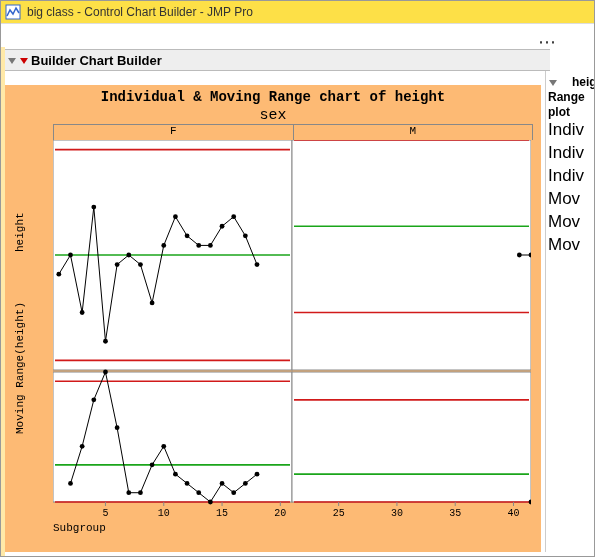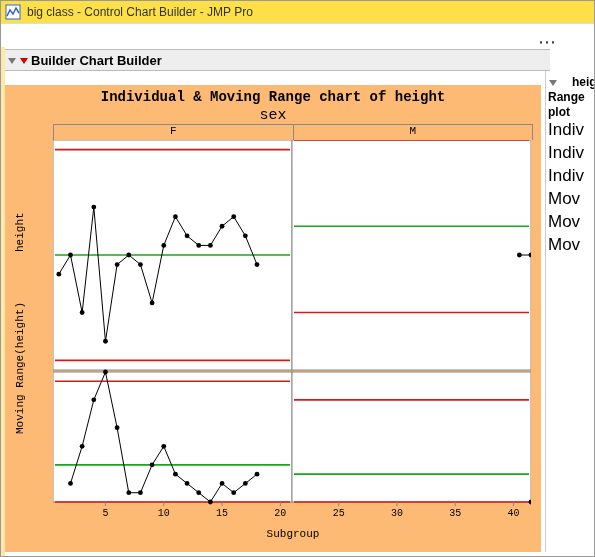--- a/index.html
+++ b/index.html
@@ -19,21 +19,21 @@
   .plot-wrap{position:relative;margin-left:48px;margin-right:8px;}
   .facet-labels{display:flex;height:16px;}
   .facet-labels div{flex:1;text-align:center;font-size:11px;border-top:1px solid #888;border-right:1px solid #888;}
   .facet-labels div:first-child{border-left:1px solid #888;}
   svg.plot{display:block;}
   .ylabel{position:absolute;left:-40px;width:14px;text-align:center;transform:rotate(-90deg);transform-origin:center;font-size:11px;white-space:nowrap;}
   .side-panel{position:absolute;right:0;top:70px;width:44px;bottom:4px;border-left:1px solid #ccc;padding:4px 2px;overflow:hidden;background:#fff;}
   .side-panel .hdr{display:flex;align-items:center;gap:14px;font-weight:bold;}
   .side-panel .sub{font-weight:bold;margin-top:2px;line-height:1.1;}
   .side-panel .row{font-size:17px;line-height:1.35;overflow:hidden;white-space:nowrap;}
-  .xlabel{text-align:center;font-size:11px;margin-top:8px;}
+  .xlabel{text-align:left;font-size:11px;margin-top:2px;}
   .left-strip{position:absolute;left:0;top:46px;bottom:0;width:4px;background:#ffe9a8;}
 </style>
 </head>
 <body>
 
 <div class="window">
   <div class="titlebar">
     <span class="app-icon">
       <svg viewBox="0 0 16 16">
           <rect x="1" y="1" width="14" height="14" fill="#fff" stroke="#3366cc"></rect>

